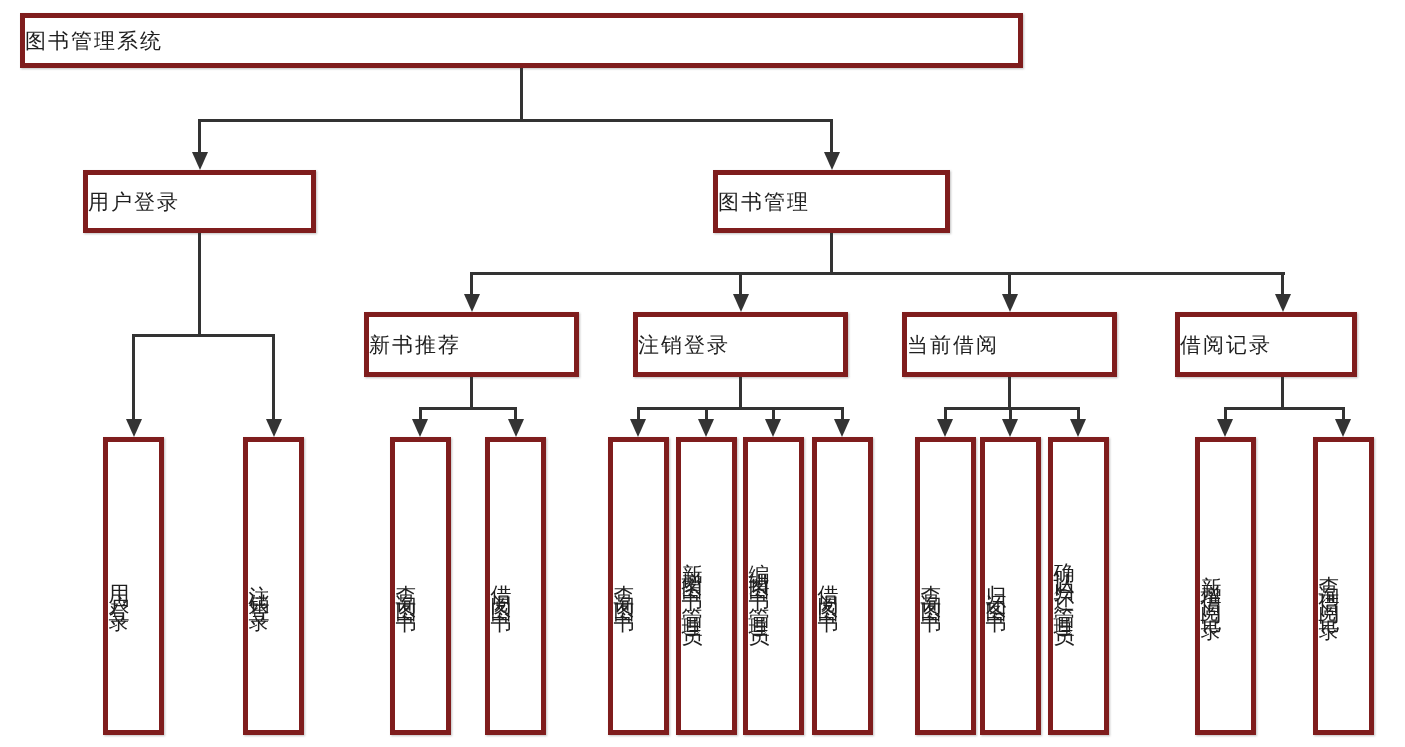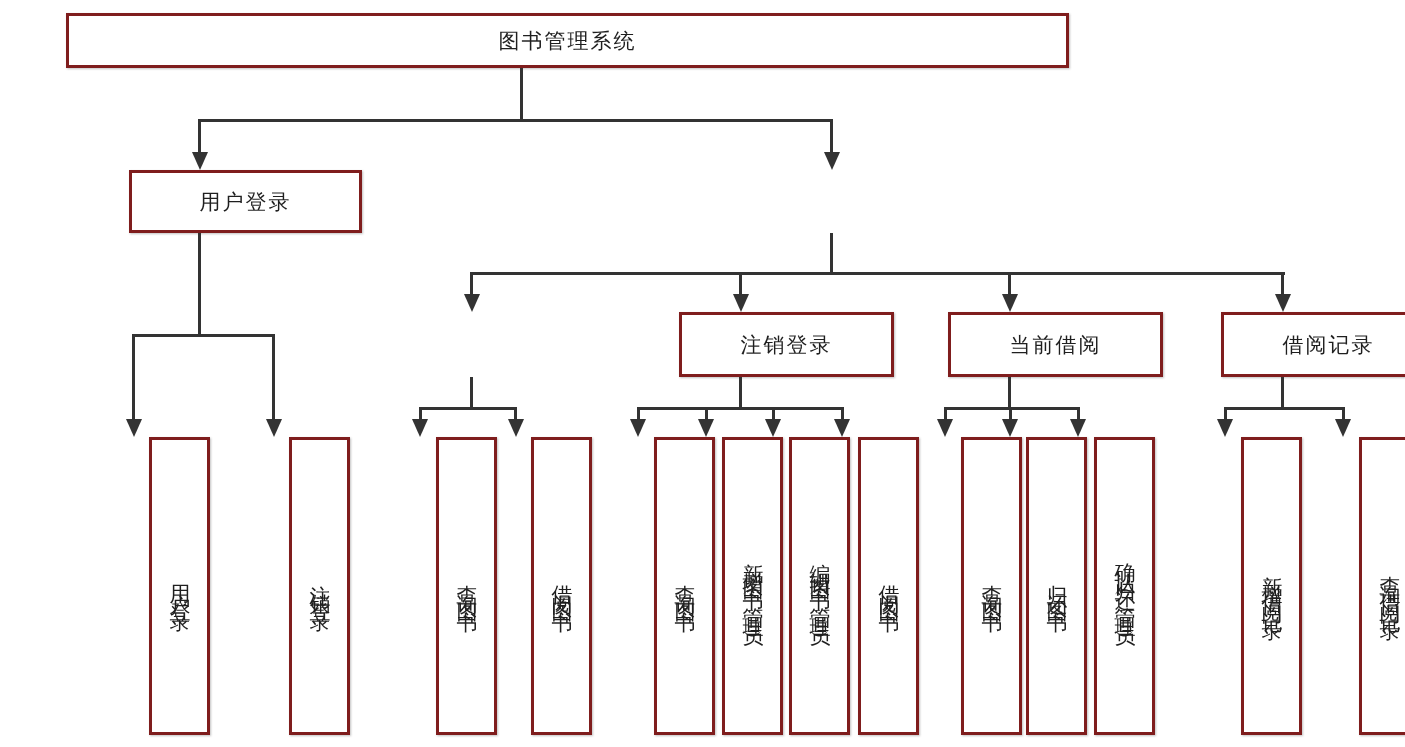--- a/index.html
+++ b/index.html
@@ -7,28 +7,26 @@
   #stage {
     position: relative;
     width: 1405px;
     height: 747px;
     background: #ffffff;
     overflow: hidden;
   }
   .box {
     position: absolute;
     background: #ffffff;
-    border: 3px solid #7f1d1d;
+    border: 5px solid #7f1d1d;
     box-sizing: border-box;
     display: flex;
     align-items: center;
-    justify-content: center;
     color: #1f1f1f;
     box-shadow: 1px 1px 2px rgba(120,120,120,0.45);
-    margin-left: 46px;
   }
   .h-label {
     font-size: 21px;
     letter-spacing: 2px;
     white-space: nowrap;
   }
   .v-label {
     writing-mode: vertical-rl;
     text-orientation: mixed;
     font-size: 21px;
@@ -73,47 +71,53 @@
   <div class="hline" style="left:198px; top:119px; width:635px; height:3px;"></div>
 
   <div class="vline" style="left:198px; top:119px; width:3px; height:35px;"></div>
   <div class="arrow-down" style="left:192px; top:152px;"></div>
   <div class="vline" style="left:830px; top:119px; width:3px; height:35px;"></div>
   <div class="arrow-down" style="left:824px; top:152px;"></div>
 
   <div class="box" style="left:83px; top:170px; width:233px; height:63px;">
     <span class="h-label">用户登录</span>
   </div>
+  <div class="box" style="left:713px; top:170px; width:237px; height:63px;">
+    <span class="h-label">图书管理</span>
+  </div>
 
   <div class="vline" style="left:198px; top:233px; width:3px; height:104px;"></div>
   <div class="hline" style="left:132px; top:334px; width:143px; height:3px;"></div>
   <div class="vline" style="left:132px; top:334px; width:3px; height:87px;"></div>
   <div class="arrow-down" style="left:126px; top:419px;"></div>
   <div class="vline" style="left:272px; top:334px; width:3px; height:87px;"></div>
   <div class="arrow-down" style="left:266px; top:419px;"></div>
 
   <div class="vline" style="left:830px; top:233px; width:3px; height:42px;"></div>
   <div class="hline" style="left:470px; top:272px; width:815px; height:3px;"></div>
 
   <div class="vline" style="left:470px; top:272px; width:3px; height:24px;"></div>
   <div class="arrow-down" style="left:464px; top:294px;"></div>
   <div class="vline" style="left:739px; top:272px; width:3px; height:24px;"></div>
   <div class="arrow-down" style="left:733px; top:294px;"></div>
   <div class="vline" style="left:1008px; top:272px; width:3px; height:24px;"></div>
   <div class="arrow-down" style="left:1002px; top:294px;"></div>
   <div class="vline" style="left:1281px; top:272px; width:3px; height:24px;"></div>
   <div class="arrow-down" style="left:1275px; top:294px;"></div>
 
+  <div class="box" style="left:364px; top:312px; width:215px; height:65px;">
+    <span class="h-label">新书推荐</span>
+  </div>
   <div class="box" style="left:633px; top:312px; width:215px; height:65px;">
     <span class="h-label">注销登录</span>
   </div>
   <div class="box" style="left:902px; top:312px; width:215px; height:65px;">
     <span class="h-label">当前借阅</span>
   </div>
-  <div class="box" style="left:1175px; top:312px; width:215px; height:65px;">
+  <div class="box" style="left:1175px; top:312px; width:182px; height:65px;">
     <span class="h-label">借阅记录</span>
   </div>
 
   <div class="vline" style="left:470px; top:377px; width:3px; height:33px;"></div>
   <div class="hline" style="left:419px; top:407px; width:98px; height:3px;"></div>
   <div class="vline" style="left:419px; top:407px; width:3px; height:14px;"></div>
   <div class="arrow-down" style="left:412px; top:419px;"></div>
   <div class="vline" style="left:514px; top:407px; width:3px; height:14px;"></div>
   <div class="arrow-down" style="left:508px; top:419px;"></div>
 

